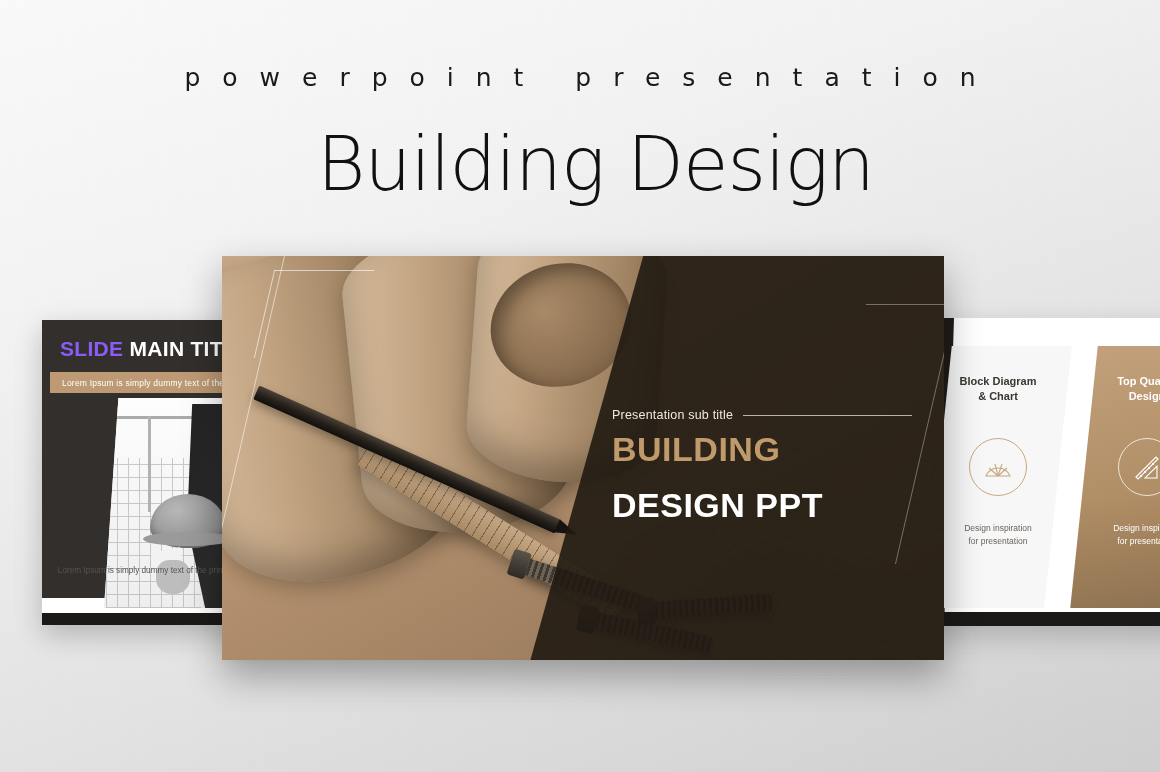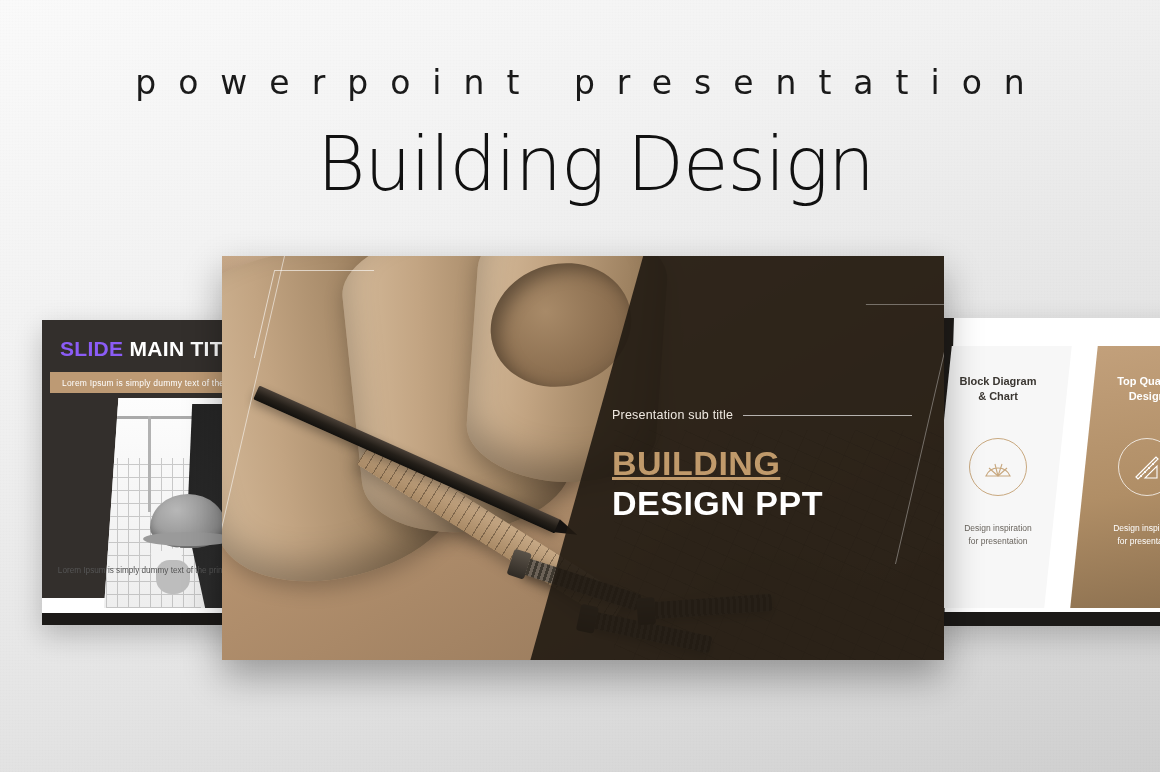--- a/index.html
+++ b/index.html
@@ -13,21 +13,21 @@
     position: absolute; inset: 0; pointer-events: none; opacity: .5;
     background-image:
       repeating-linear-gradient(0deg, rgba(0,0,0,.012) 0px, rgba(0,0,0,.012) 1px, transparent 1px, transparent 3px),
       repeating-linear-gradient(90deg, rgba(0,0,0,.012) 0px, rgba(0,0,0,.012) 1px, transparent 1px, transparent 3px);
   }
 
   
   .kicker {
     position: absolute; left: 0; right: 0; top: 63px;
     text-align: center;
-    font-size: 33px; font-weight: 400; color: #1a1a1a;
+    font-size: 25px; font-weight: 400; color: #1a1a1a;
     letter-spacing: 22px; text-indent: 22px;
     font-family: "DejaVu Sans", sans-serif;
   }
   .headline {
     position: absolute; left: 0; right: 0; top: 121px;
     text-align: center;
     font-size: 74px; font-weight: 300; color: #111;
     letter-spacing: -1px;
     font-family: "DejaVu Sans", sans-serif;
     padding-left: 31px;
@@ -252,24 +252,24 @@
   }
   #slide-main .content {
     position:absolute; left:390px; top:152px; width:300px; color:#fff;
   }
   #slide-main .sub-row { display:flex; align-items:center; gap:10px; }
   #slide-main .sub-row .sub {
     font-size:12.5px; color:#efe9e1; white-space:nowrap; letter-spacing:.2px;
   }
   #slide-main .sub-row .rule { flex:1; height:1px; background:rgba(255,255,255,.65); }
   #slide-main .t1 {
-    margin-top:24px; font-size:34px; font-weight:700; color:#c09a6b; letter-spacing:.5px; line-height:1.05;text-decoration:underline;
+    margin-top:10px; font-size:34px; font-weight:700; color:#c09a6b; letter-spacing:.5px; line-height:1.05;
   }
   #slide-main .t2 {
-    margin-top:4px; font-size:34px; font-weight:700; color:#fff; letter-spacing:.5px; line-height:1.05;
+    margin-top:20px; font-size:34px; font-weight:700; color:#fff; letter-spacing:.5px; line-height:1.05;
   }
   #slide-main .desc {
     margin-top:26px; font-size:8.6px; line-height:1.75; color:#e6dfd6; width:272px;
   }
 </style>
 </head>
 <body>
 
 <div class="noise"></div>
 

